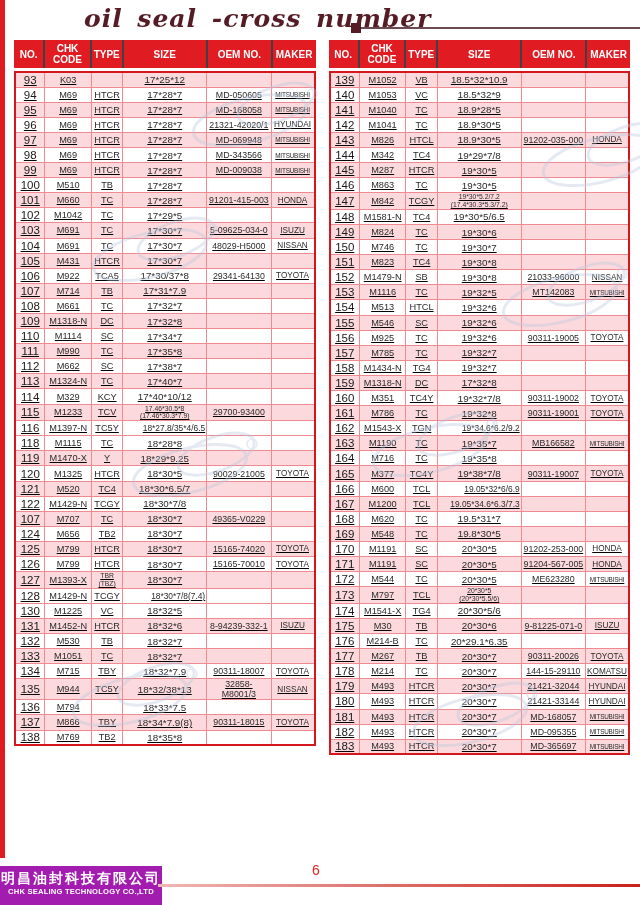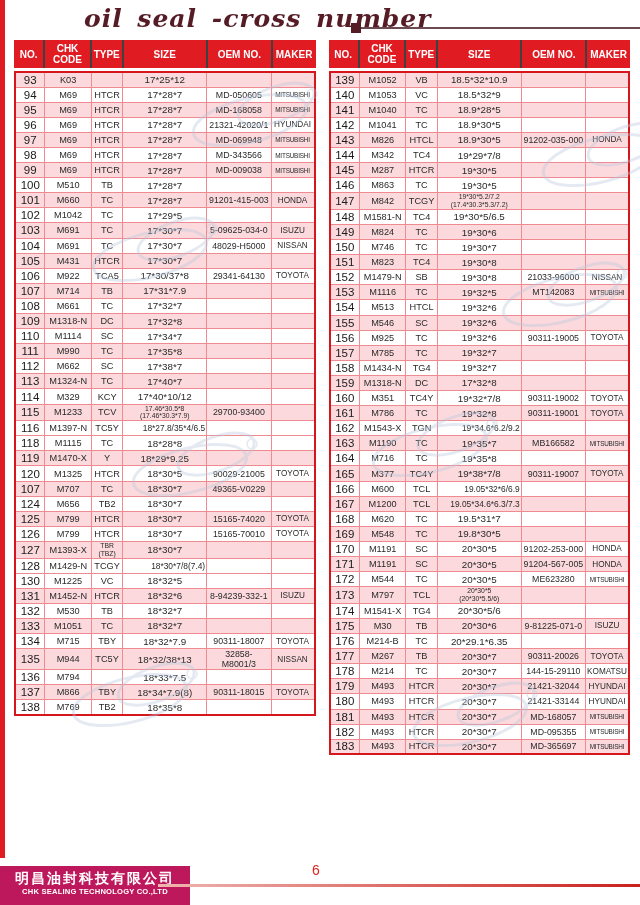--- a/index.html
+++ b/index.html
@@ -15,39 +15,39 @@
 
   .tables { position:absolute; left:14px; top:40px; width:616px; display:flex; gap:13px; }
   .side { flex:1; }
 
   table { border-collapse:collapse; table-layout:fixed; width:100%; }
   .head-t { margin-bottom:3px; }
   .head-t th { background:#e11b22; color:#ffffff; font-size:10px; font-weight:bold;
     height:28px; border-left:2px solid #404040; white-space:pre-line; line-height:1.1; text-align:center; }
   .head-t th:first-child { border-left:none; }
 
-  .body-t { border:2px solid #d6161d; }
+  .body-t { border:2px solid #d6161d;text-decoration:underline; }
   .body-t td { border:1px solid #ee8a90; height:15.1px; text-align:center; vertical-align:middle;
     color:#2a2a2a; padding:0 1px; overflow:hidden; font-size:9.5px; }
   tr.pink  td { background:#fbd9dc; }
   tr.white td { background:#ffffff; }
 
   td[data-name="cell-no"]       { font-size:11.5px; color:#1a1a1a; }
   td[data-name="cell-chk-code"] { font-size:9.2px; }
   td[data-name="cell-type"]     { font-size:9.2px; }
   td[data-name="cell-size"]     { font-size:9.8px; }
   td[data-name="cell-oem-no"]   { font-size:8.8px; }
   td[data-name="cell-maker"]    { font-size:8.2px; }
   td.two-line { font-size:6.8px !important; line-height:1.15; white-space:pre-line; }
   td.tiny     { font-size:6.4px !important; letter-spacing:-0.2px; }
   td.longsize { font-size:8.4px !important;text-align:right; }
 
   .watermarks { position:absolute; left:0; top:0; width:640px; height:905px; pointer-events:none; opacity:0.38; }
 
-  .footer-block { position:absolute; left:0; bottom:0; width:190px; height:39px; background:#be185d;
+  .footer-block { position:absolute; left:0; bottom:0; width:162px; height:39px; background:#a21caf;
     color:#ffffff; text-align:center; padding-top:4px; }
   .footer-cn { font-size:14px; font-weight:bold; letter-spacing:2px; line-height:1.2; }
   .footer-en { font-size:7.6px; font-weight:bold; letter-spacing:0.2px; }
   .footer-line { position:absolute; left:158px; top:884px; right:0; height:3px;
     background:linear-gradient(to right,#f0b6b1,#c9201d); }
   .page-num { position:absolute; left:296px; top:862px; width:40px; text-align:center;
     color:#e0251c; font-size:14px; }
 </style>
 </head>
 <body>
@@ -305,20 +305,36 @@
             </tr>
             <tr data-name="table-row" class="white">
               <td data-name="cell-no">120</td>
               <td data-name="cell-chk-code">M1325</td>
               <td data-name="cell-type">HTCR</td>
               <td data-name="cell-size">18*30*5</td>
               <td data-name="cell-oem-no">90029-21005</td>
               <td data-name="cell-maker">TOYOTA</td>
             </tr>
             <tr data-name="table-row" class="pink">
+              <td data-name="cell-no">121</td>
+              <td data-name="cell-chk-code">M520</td>
+              <td data-name="cell-type">TC4</td>
+              <td data-name="cell-size">18*30*6.5/7</td>
+              <td data-name="cell-oem-no"></td>
+              <td data-name="cell-maker"></td>
+            </tr>
+            <tr data-name="table-row" class="white">
+              <td data-name="cell-no">122</td>
+              <td data-name="cell-chk-code">M1429-N</td>
+              <td data-name="cell-type">TCGY</td>
+              <td data-name="cell-size">18*30*7/8</td>
+              <td data-name="cell-oem-no"></td>
+              <td data-name="cell-maker"></td>
+            </tr>
+            <tr data-name="table-row" class="pink">
               <td data-name="cell-no">107</td>
               <td data-name="cell-chk-code">M707</td>
               <td data-name="cell-type">TC</td>
               <td data-name="cell-size">18*30*7</td>
               <td data-name="cell-oem-no">49365-V0229</td>
               <td data-name="cell-maker"></td>
             </tr>
             <tr data-name="table-row" class="white">
               <td data-name="cell-no">124</td>
               <td data-name="cell-chk-code">M656</td>

